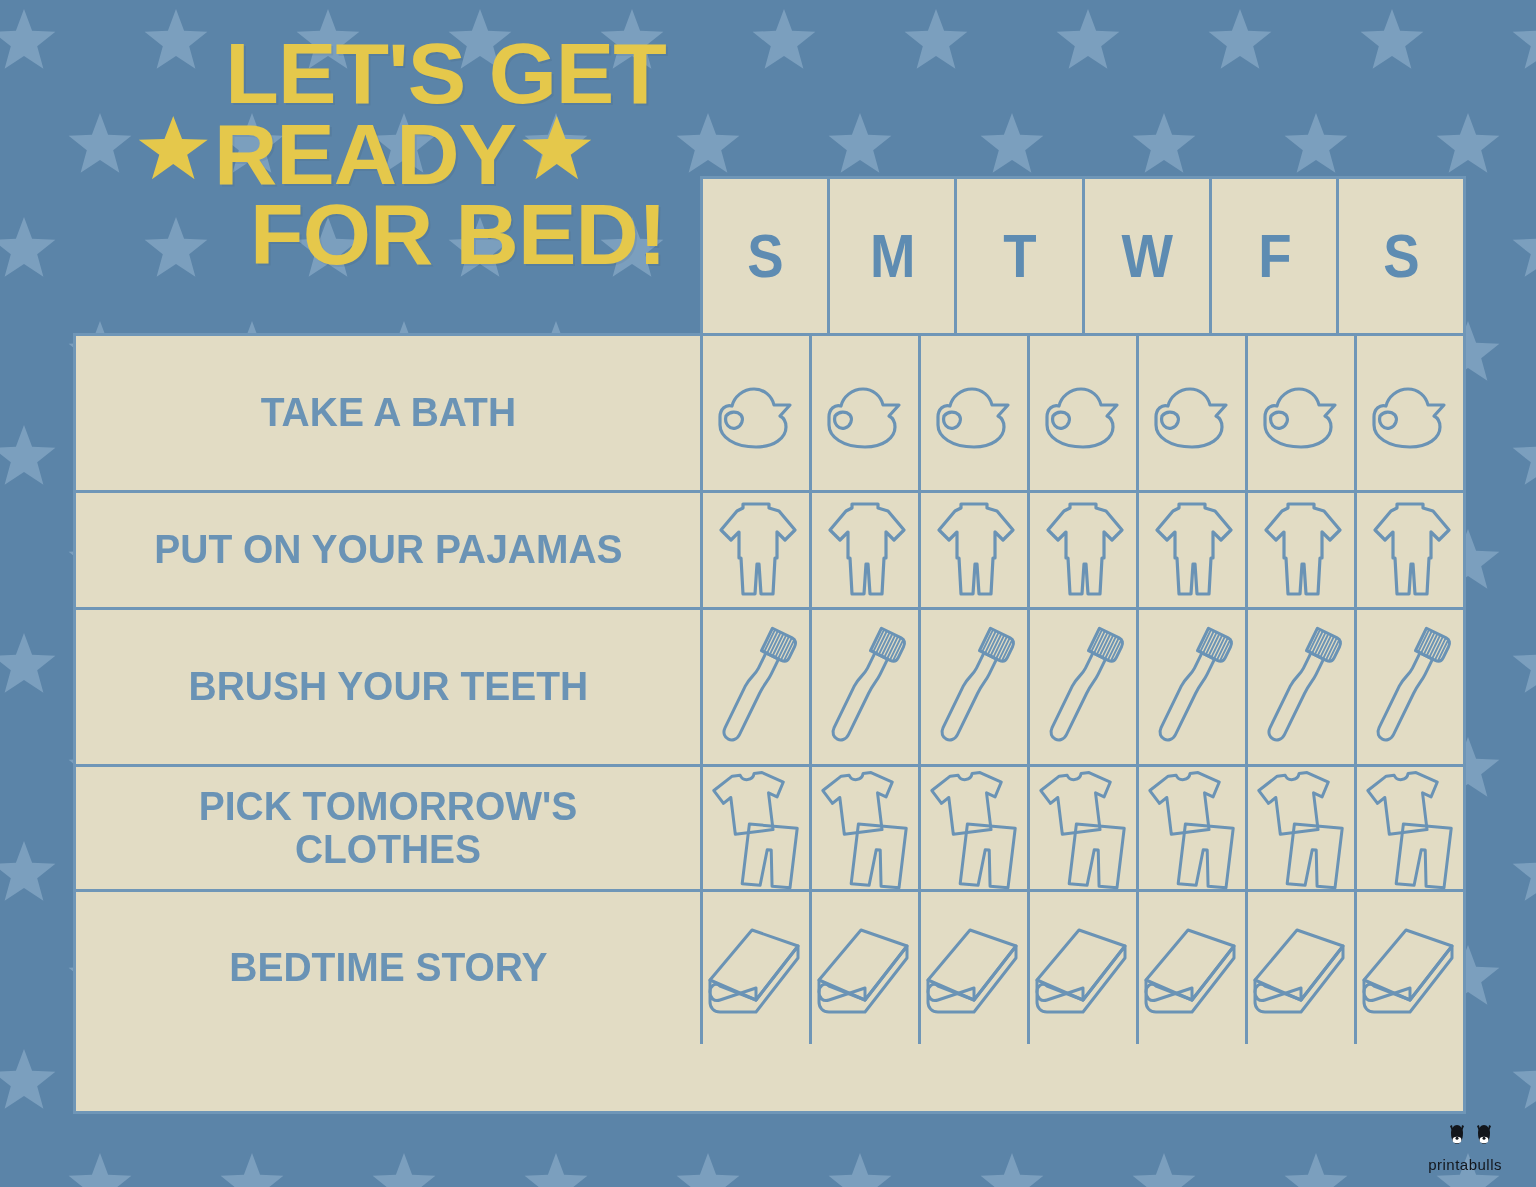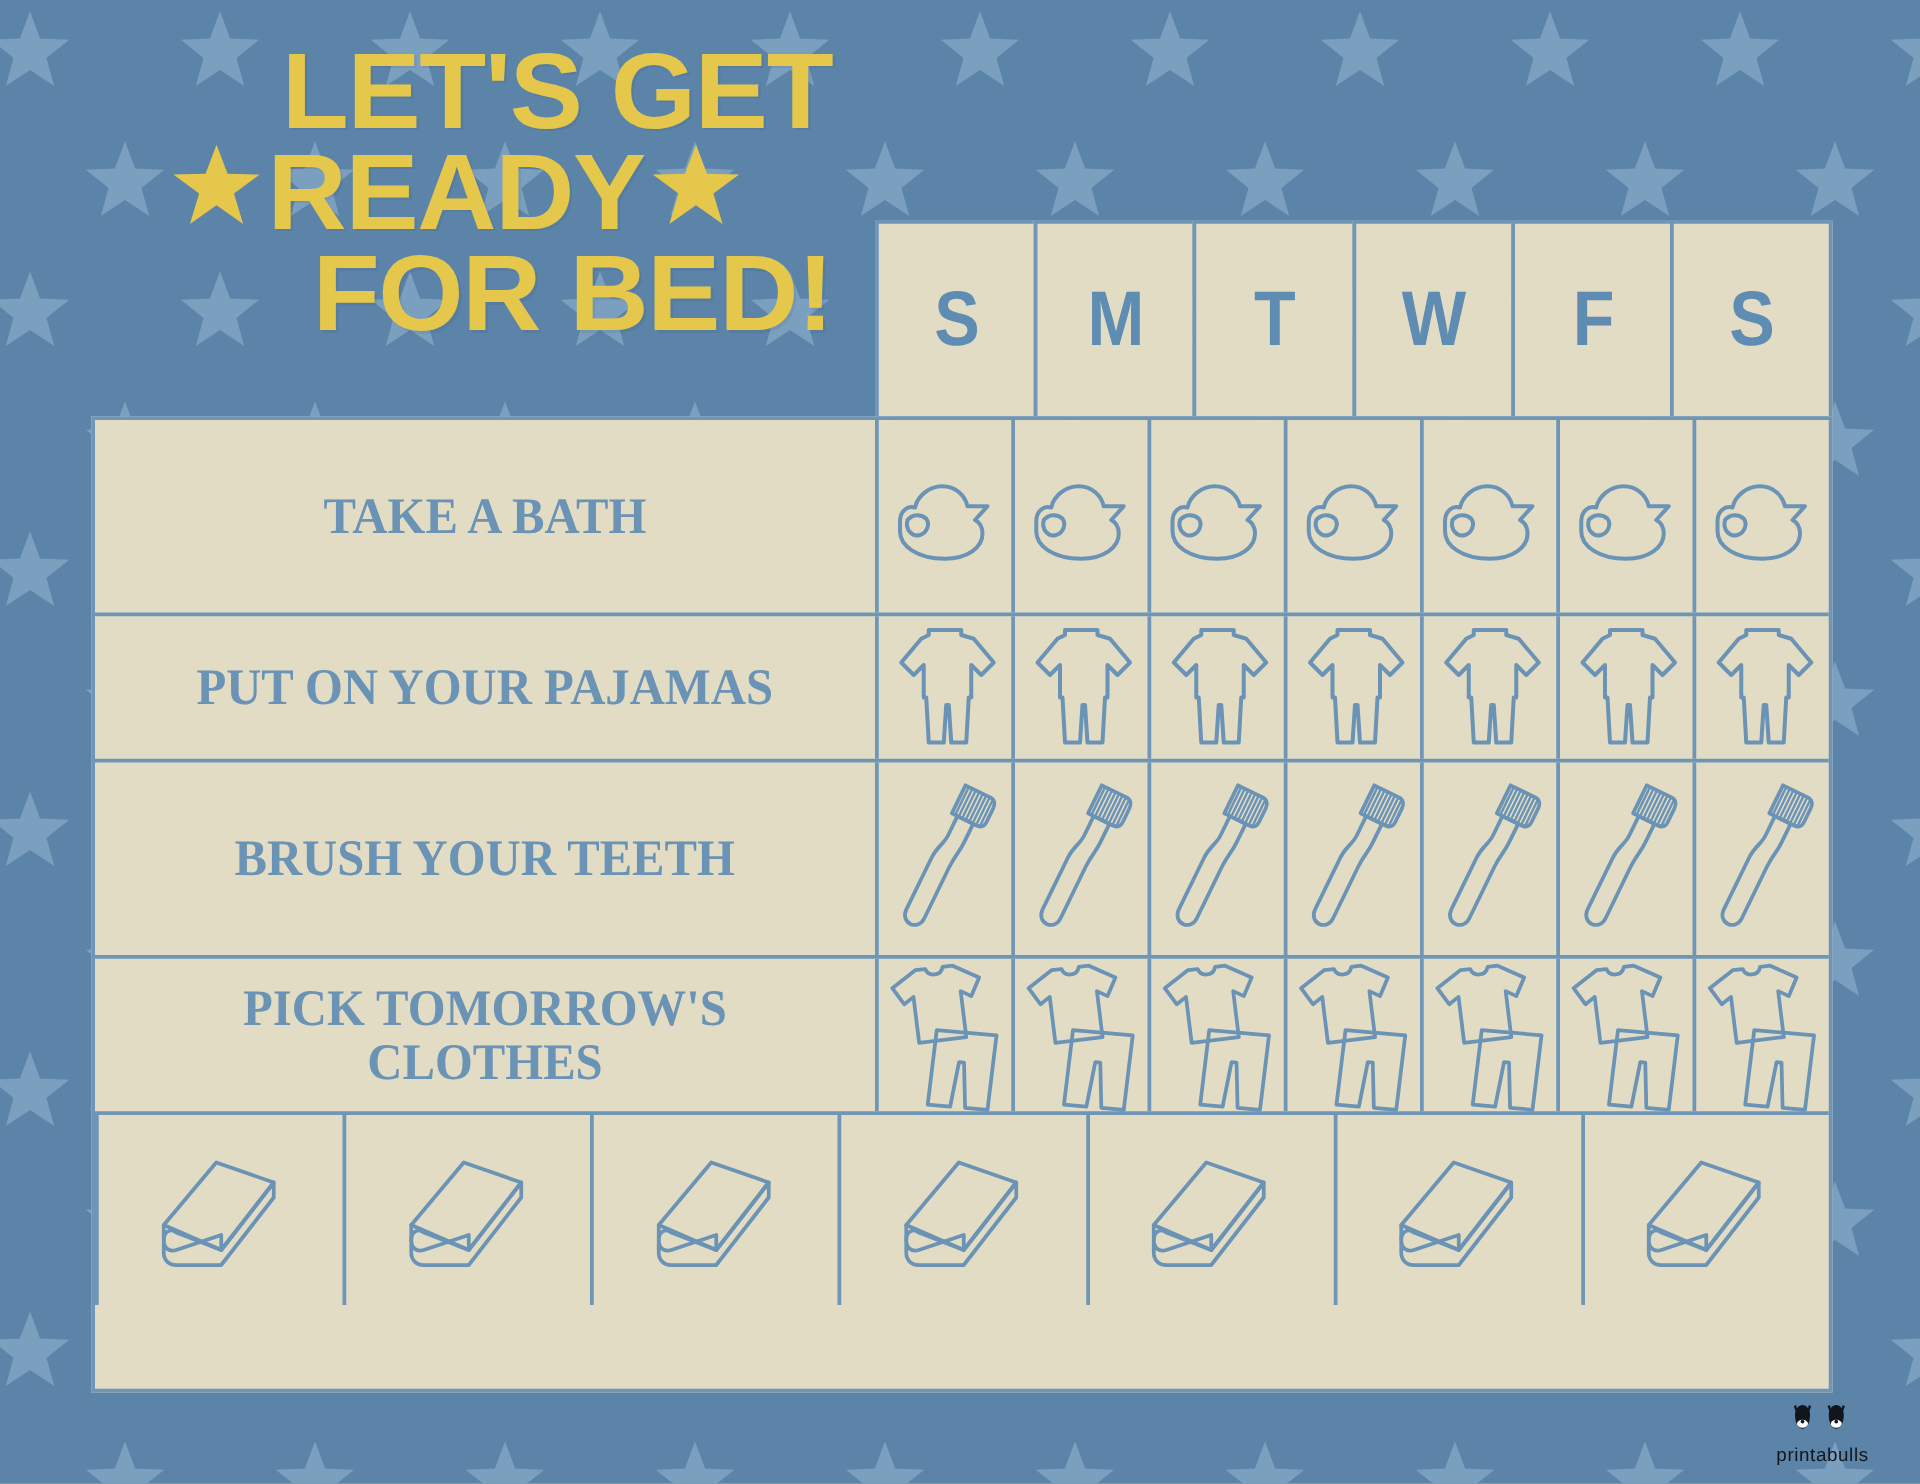--- a/index.html
+++ b/index.html
@@ -106,21 +106,20 @@
   
   #body-grid {
     position: absolute;
     left: 0;
     top: 157px;
     width: 1393px;
     height: 781px;
     background: #e2dcc4;
     border: 3px solid #6f96b7;
     box-sizing: border-box;
-    font-family: Liberation Serif, serif;
   }
   .task-row {
     display: flex;
     border-bottom: 3px solid #6f96b7;
     box-sizing: border-box;
   }
   .task-row:last-child {
     border-bottom: none;
   }
   .task-label-cell {
@@ -148,24 +147,24 @@
     justify-content: center;
     box-sizing: border-box;
   }
   .icon-cell svg {
     display: block;
   }
 
   
   #brand {
     position: absolute;
-    right: 18px;
+    right: 34px;
     bottom: 14px;
     z-index: 3;
-    text-align: center;
+    text-align: right;
     width: 120px;
   }
   #brand-name {
     font-size: 15px;
     color: #12161c;
     letter-spacing: 0.5px;
     margin-top: -2px;
     font-family: "Liberation Sans", sans-serif;
   }
 </style>
@@ -632,20 +631,23 @@
               <path d="M28 10 L36 10 C38 17 48 17 50 10 L58 10 L78 22 L70 36 L62 31 L62 68 L24 68 L24 31 L16 36 L8 22 Z" fill="none" stroke="#6a93b5" stroke-width="3" stroke-linejoin="round" stroke-linecap="round"></path>
             </g>
             <g transform="rotate(5 62 100)">
               <path d="M38 62 L86 62 L84 122 L66 122 L62 86 L58 86 L54 122 L36 122 Z" fill="none" stroke="#6a93b5" stroke-width="3" stroke-linejoin="round" stroke-linecap="round"></path>
             </g>
           </svg>
       </div>
     </div>
 
     <div class="task-row" style="height:152px">
+      <div class="task-label-cell">
+        <span class="task-label">BEDTIME STORY</span>
+      </div>
       <div class="icon-cell">
         <svg class="ico-book" width="100" height="96" viewBox="0 0 100 96">
             <path d="M4 60 L46 10 L92 26 L50 80 Z" fill="none" stroke="#6a93b5" stroke-width="3" stroke-linejoin="round" stroke-linecap="round"></path>
             <path d="M4 60 L4 72 C4 78 8 82 14 80 L50 68 L50 80 L92 26 L92 38 L50 92 L14 92 C8 92 4 88 4 82 Z" fill="none" stroke="#6a93b5" stroke-width="3" stroke-linejoin="round" stroke-linecap="round"></path>
             <path d="M4 72 C4 66 9 62 14 66 L50 80" fill="none" stroke="#6a93b5" stroke-width="3" stroke-linejoin="round" stroke-linecap="round"></path>
           </svg>
       </div>
       <div class="icon-cell">
         <svg class="ico-book" width="100" height="96" viewBox="0 0 100 96">
             <path d="M4 60 L46 10 L92 26 L50 80 Z" fill="none" stroke="#6a93b5" stroke-width="3" stroke-linejoin="round" stroke-linecap="round"></path>

